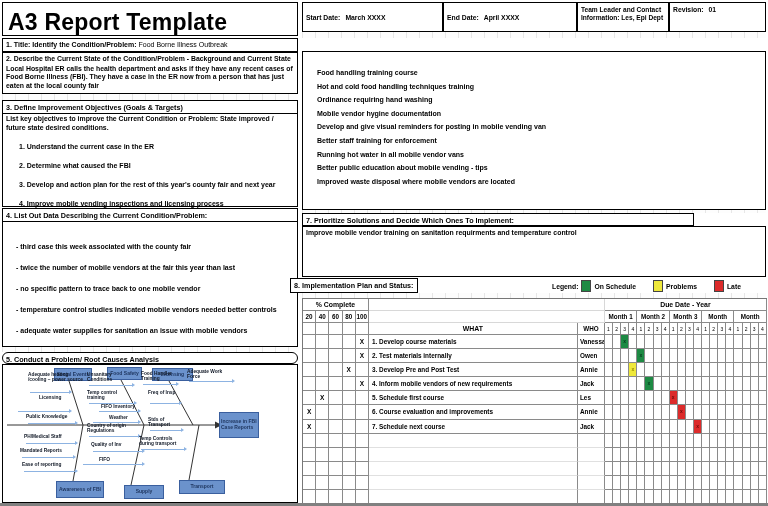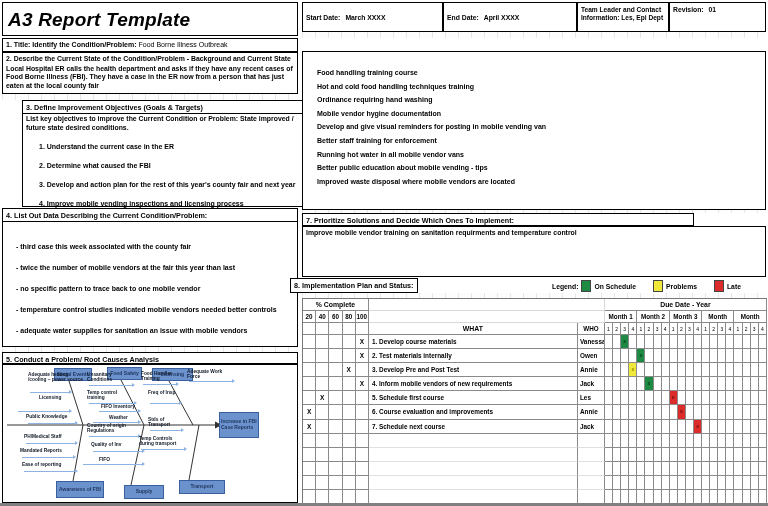--- a/index.html
+++ b/index.html
@@ -1,20 +1,20 @@
 <!DOCTYPE html>
 <html><head>
 <meta charset="utf-8">
 <style>
   html,body{margin:0;padding:0;background:#fff;}
   #page{position:relative;width:768px;height:506px;background:#fff;font-family:"Liberation Sans",sans-serif;color:#000;overflow:hidden;}
   .box{position:absolute;border:1px solid #000;background:#fff;box-sizing:border-box;}
   .gap{position:absolute;background:repeating-linear-gradient(90deg,#e7e7e7 0 1px,#fdfdfd 1px 13px);}
   .b{font-weight:bold;}
-  .title{font-size:19px;font-weight:bold;padding:6px 0 0 5px;letter-spacing:.2px;font-style:italic;}
+  .title{font-size:23px;font-weight:bold;padding:6px 0 0 5px;letter-spacing:.2px;}
   .hstrip{font-size:7.2px;font-weight:bold;padding:2px 0 0 3px;box-sizing:border-box;}
   .hline{border-bottom:1px solid #000;}
   .fs7{font-size:6.9px;line-height:8.6px;padding:1px 3px 0 3px;font-weight:bold;}
   .obj{font-size:7px;font-weight:bold;padding-left:16px;margin-top:11px;line-height:8px;}
   .dat{font-size:7px;font-weight:bold;padding-left:13px;margin-top:13px;line-height:8px;}
   .sol{font-size:7px;font-weight:bold;padding-left:14px;line-height:13.6px;white-space:nowrap;}
   .hcell{position:absolute;border:1px solid #000;box-sizing:border-box;display:flex;align-items:center;gap:5px;font-size:6.8px;font-weight:bold;padding:0 3px;background:#fff;}
   .hcell.wrap{display:block;padding-top:3px;line-height:8.4px;}
   
   #fish{position:absolute;left:2px;top:364px;width:296px;height:139px;border:1px solid #000;box-sizing:border-box;background:#fff;}
@@ -53,42 +53,42 @@
     <span>Food Borne Illness Outbreak</span>
   </div>
 
   <div class="box" style="left:2px;top:52px;width:296px;height:42px;">
     <div class="fs7" style="padding-top:2px;">2. Describe the Current State of the Condition/Problem -  Background and Current State</div>
     <div class="fs7" style="font-weight:bold;">Local Hospital ER calls the health department and asks if they have any recent cases of Food Borne Illness (FBI). They have a case in the ER now from a person that has just eaten at the local county fair</div>
   </div>
 
   <div class="gap" style="left:2px;top:94px;width:296px;height:6px;"></div>
 
-  <div class="box" style="left:2px;top:100px;width:296px;height:107px;margin-left:20px;">
+  <div class="box" style="left:2px;top:100px;width:296px;height:107px;">
     <div class="hstrip hline" style="height:13px;">3. Define Improvement Objectives (Goals &amp; Targets)</div>
     <div class="fs7">List key objectives to improve the Current Condition or Problem: State improved / future state desired conditions.</div>
     <div class="obj">1. Understand the current case in the ER</div>
     <div class="obj">2. Determine what caused the FBI</div>
     <div class="obj">3. Develop and action plan for the rest of this year's county fair and next year</div>
     <div class="obj">4. Improve mobile vending inspections and licensing process</div>
   </div>
 
   <div class="box" style="left:2px;top:208px;width:296px;height:139px;">
     <div class="hstrip hline" style="height:13px;">4. List Out Data Describing the Current Condition/Problem:</div>
     <div style="height:8px;"></div>
     <div class="dat">- third case this week associated with the county fair</div>
     <div class="dat">- twice the number of mobile vendors at the fair this year than last</div>
     <div class="dat">- no specific pattern to trace back to one mobile vendor</div>
     <div class="dat">- temperature control studies indicated mobile vendors needed better controls</div>
     <div class="dat">- adequate water supplies for sanitation an issue with mobile vendors</div>
   </div>
 
   <div class="gap" style="left:2px;top:347px;width:296px;height:5px;"></div>
 
-  <div class="box hstrip" style="left:2px;top:352px;width:296px;height:12px;">5. Conduct a Problem/ Root Causes Analysis</div>
+  <div class="box hstrip" style="left:2px;top:352px;width:296px;height:12px;border-radius:6px;">5. Conduct a Problem/ Root Causes Analysis</div>
 
   <div id="fish">
     <svg width="296" height="139" viewBox="0 0 296 139">
       <line x1="4" y1="60" x2="212" y2="60" stroke="#333" stroke-width="1"></line>
       <polygon points="212,56.5 219,60 212,63.5" fill="#333"></polygon>
       <line x1="66" y1="16" x2="80" y2="60" stroke="#333" stroke-width="1"></line>
       <line x1="118" y1="15" x2="141" y2="60" stroke="#333" stroke-width="1"></line>
       <line x1="166" y1="16" x2="190" y2="60" stroke="#333" stroke-width="1"></line>
       <line x1="70" y1="116" x2="80" y2="60" stroke="#333" stroke-width="1"></line>
       <line x1="128" y1="120" x2="141" y2="60" stroke="#333" stroke-width="1"></line>

